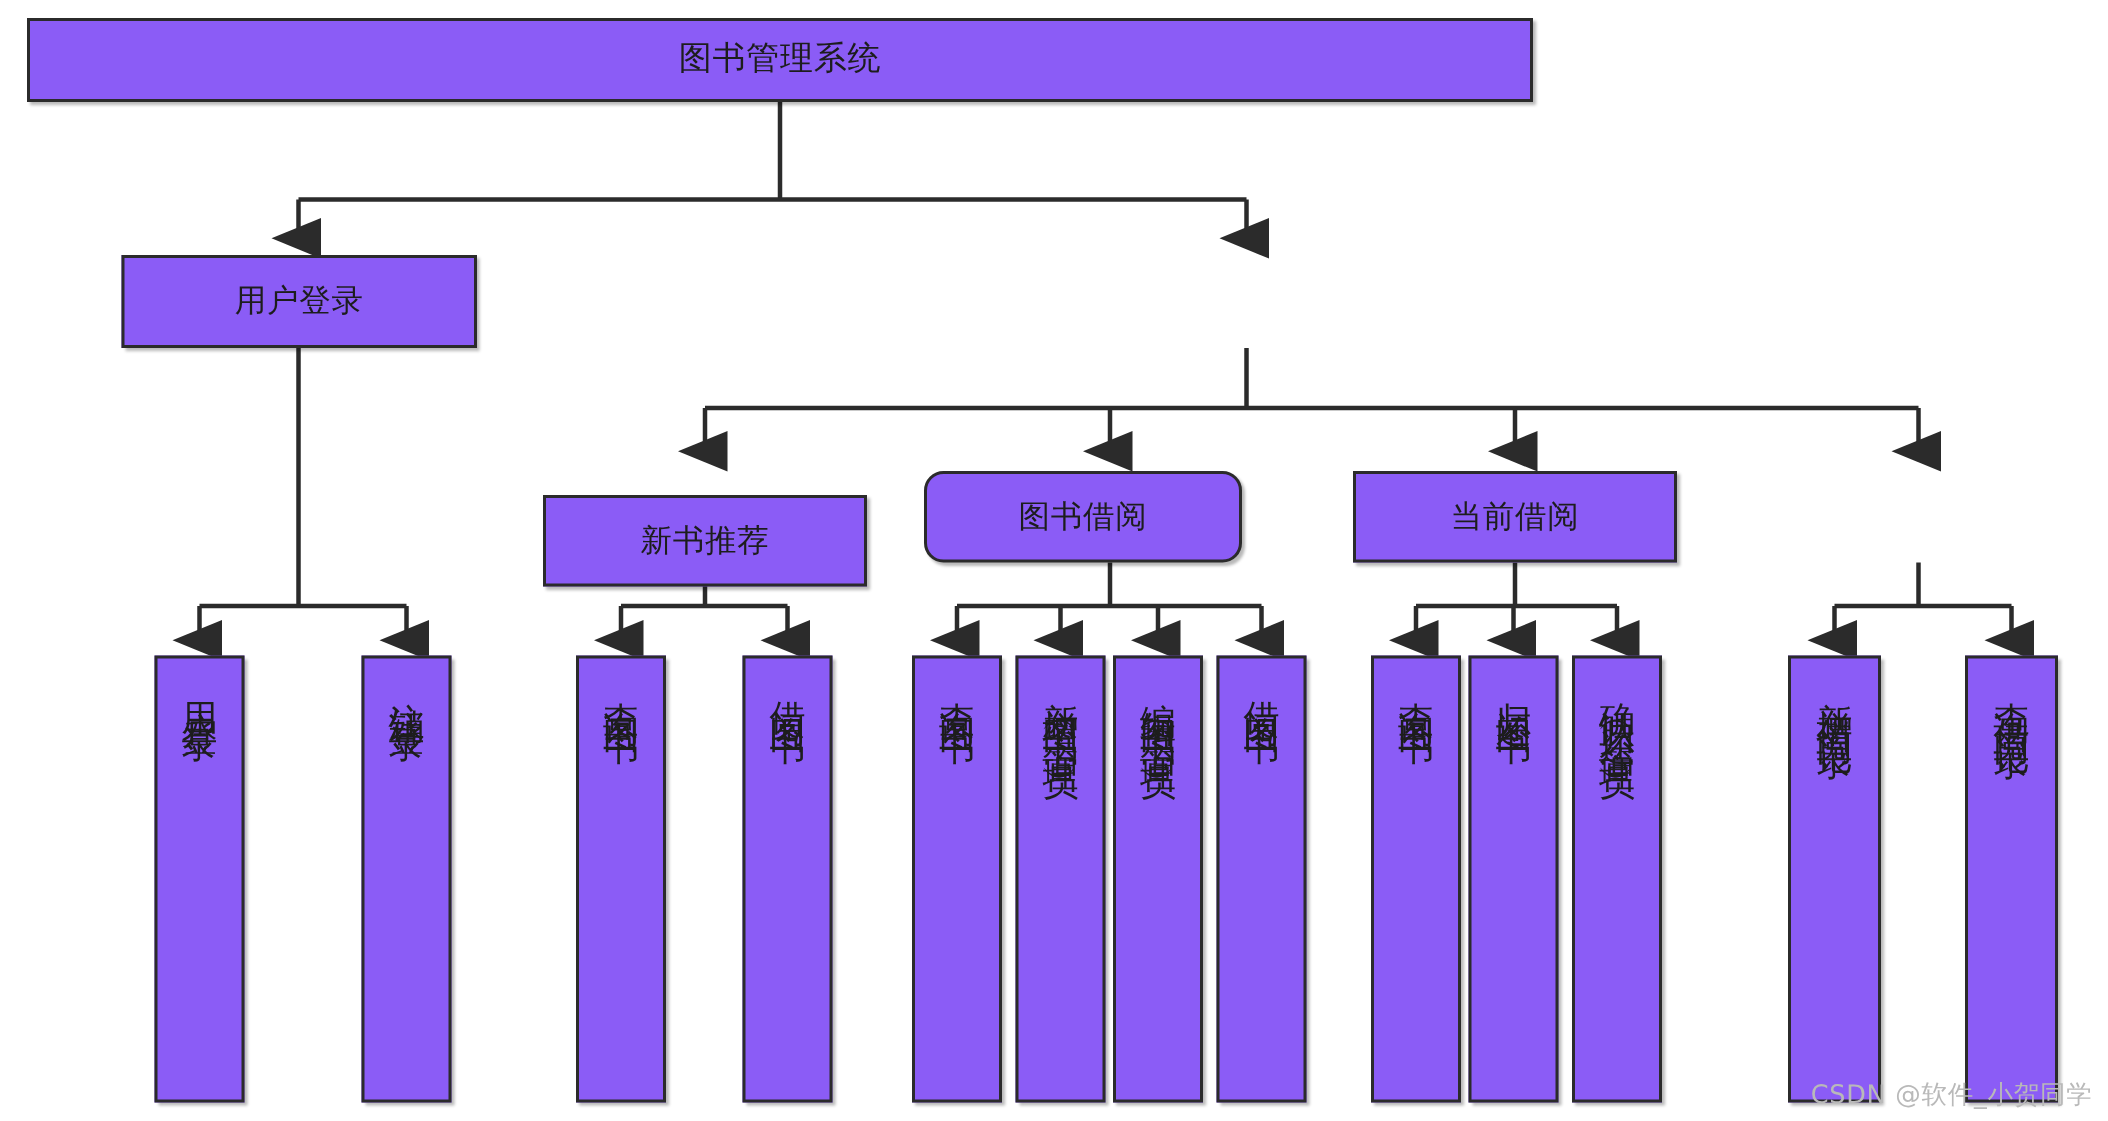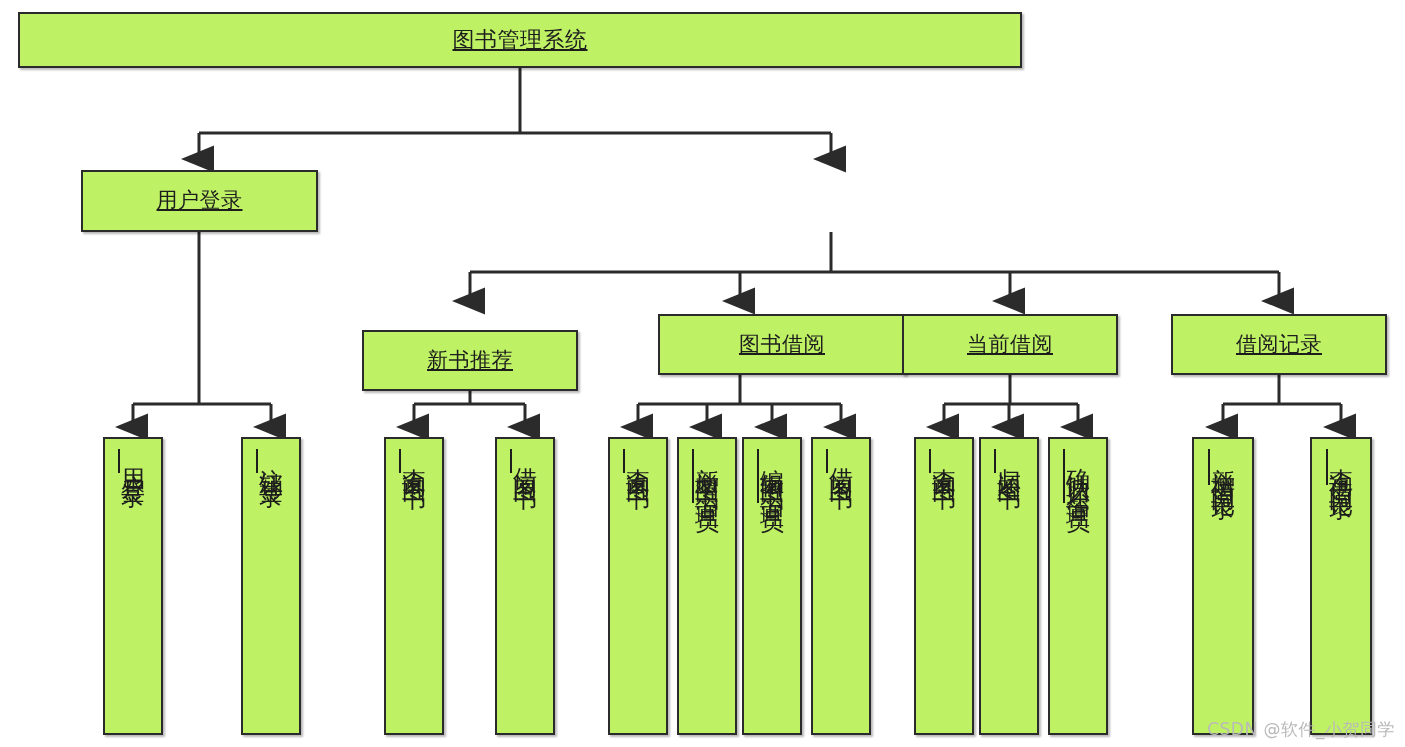--- a/index.html
+++ b/index.html
@@ -10,27 +10,26 @@
     font-family:"DejaVu Sans","Liberation Sans",sans-serif;
     overflow:hidden;
     position:relative;
   }
   #diagram{position:absolute;left:0;top:0;width:1405px;height:747px;}
 
   .node{
     position:absolute;
     box-sizing:border-box;
     border:2.5px solid #2b2b2b;
-    background:#bef264;
+    background:#8b5cf6;
     box-shadow:2px 2px 2px rgba(0,0,0,0.28);
     display:flex;
     align-items:center;
     justify-content:center;
     color:#1d1d1d;
-    text-decoration:underline;
   }
   .node .lbl{
     display:block;
     white-space:pre;
     line-height:1.12;
     letter-spacing:0.5px;
   }
 
   
   .h-node .lbl{
@@ -125,28 +124,25 @@
     <span class="lbl">图书管理系统</span>
   </div>
 
   <div class="node h-node" style="left:81px;top:170px;width:237px;height:62px;">
     <span class="lbl">用户登录</span>
   </div>
 
   <div class="node h-node" style="left:362px;top:330px;width:216px;height:61px;">
     <span class="lbl">新书推荐</span>
   </div>
-  <div class="node h-node" style="left:658px;top:314px;width:248px;height:61px;">
+  <div class="node h-node" style="left:616px;top:314px;width:212px;height:61px;border-radius:13px;">
     <span class="lbl">图书借阅</span>
   </div>
   <div class="node h-node" style="left:902px;top:314px;width:216px;height:61px;">
     <span class="lbl">当前借阅</span>
-  </div>
-  <div class="node h-node" style="left:1171px;top:314px;width:216px;height:61px;">
-    <span class="lbl">借阅记录</span>
   </div>
 
   <div class="node v-node" style="left:103px;top:437px;width:60px;height:298px;">
     <span class="lbl">用户登录</span>
   </div>
   <div class="node v-node" style="left:241px;top:437px;width:60px;height:298px;">
     <span class="lbl">注销登录</span>
   </div>
 
   <div class="node v-node" style="left:384px;top:437px;width:60px;height:298px;">

